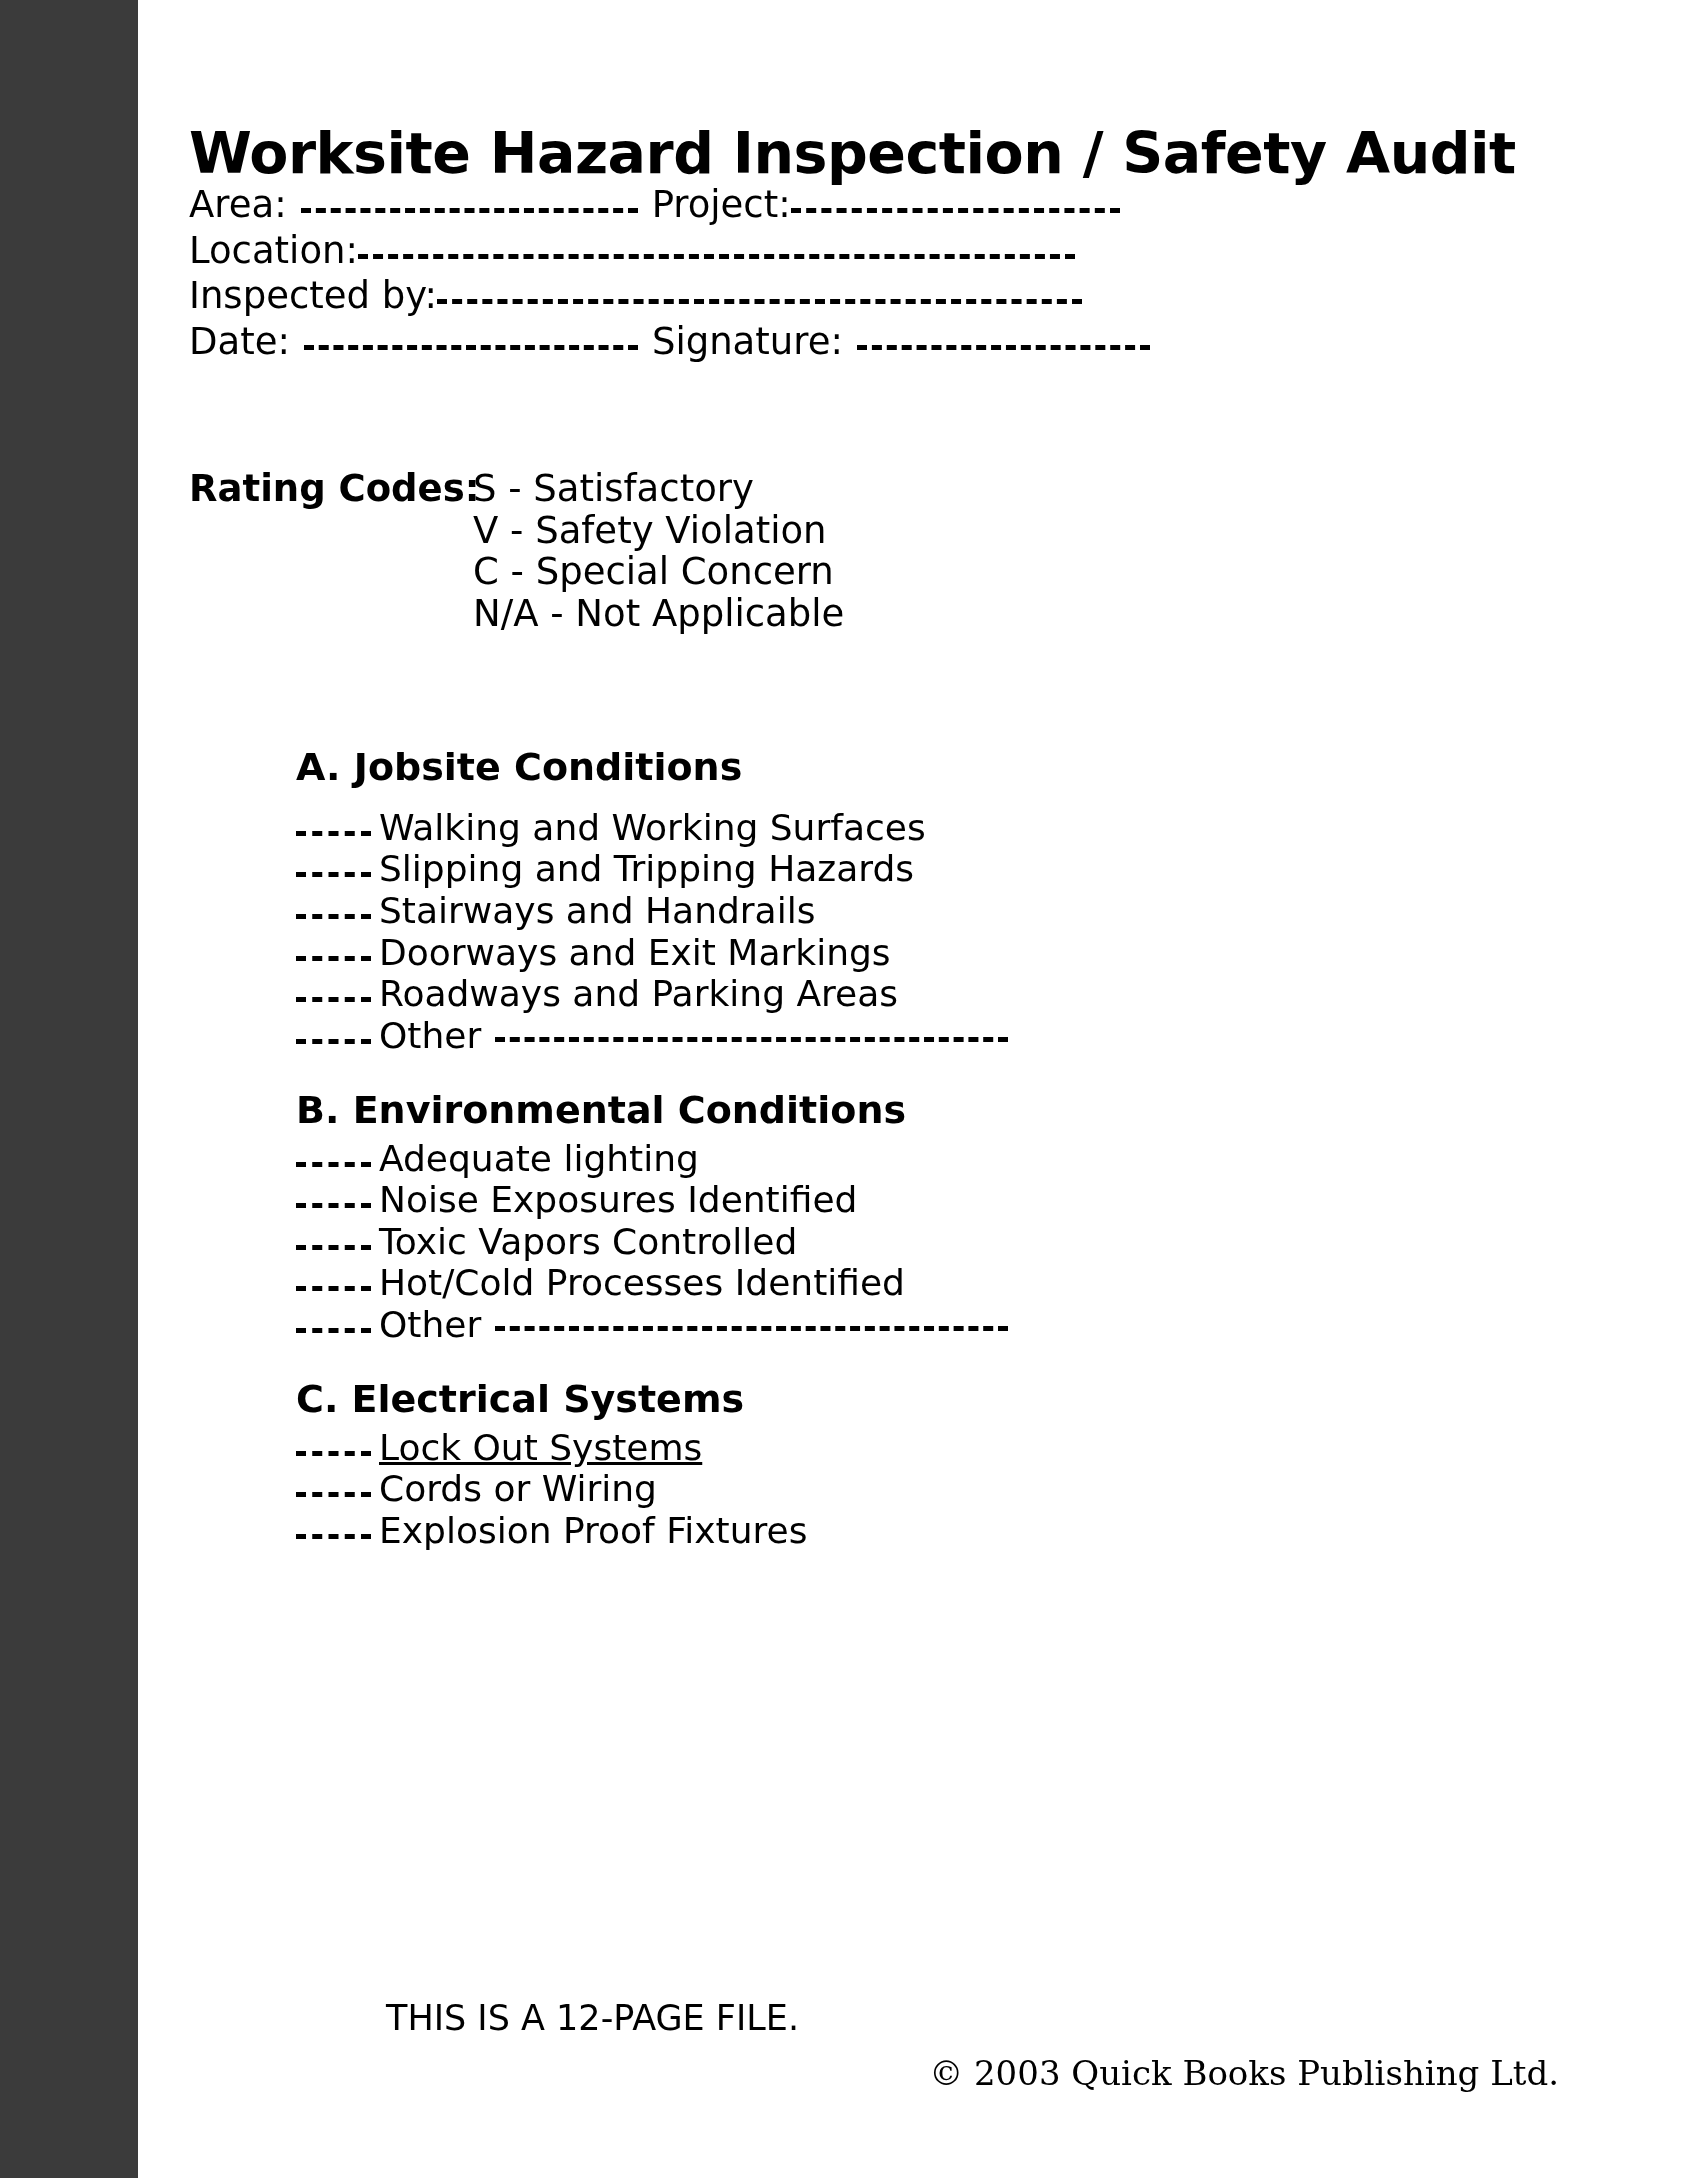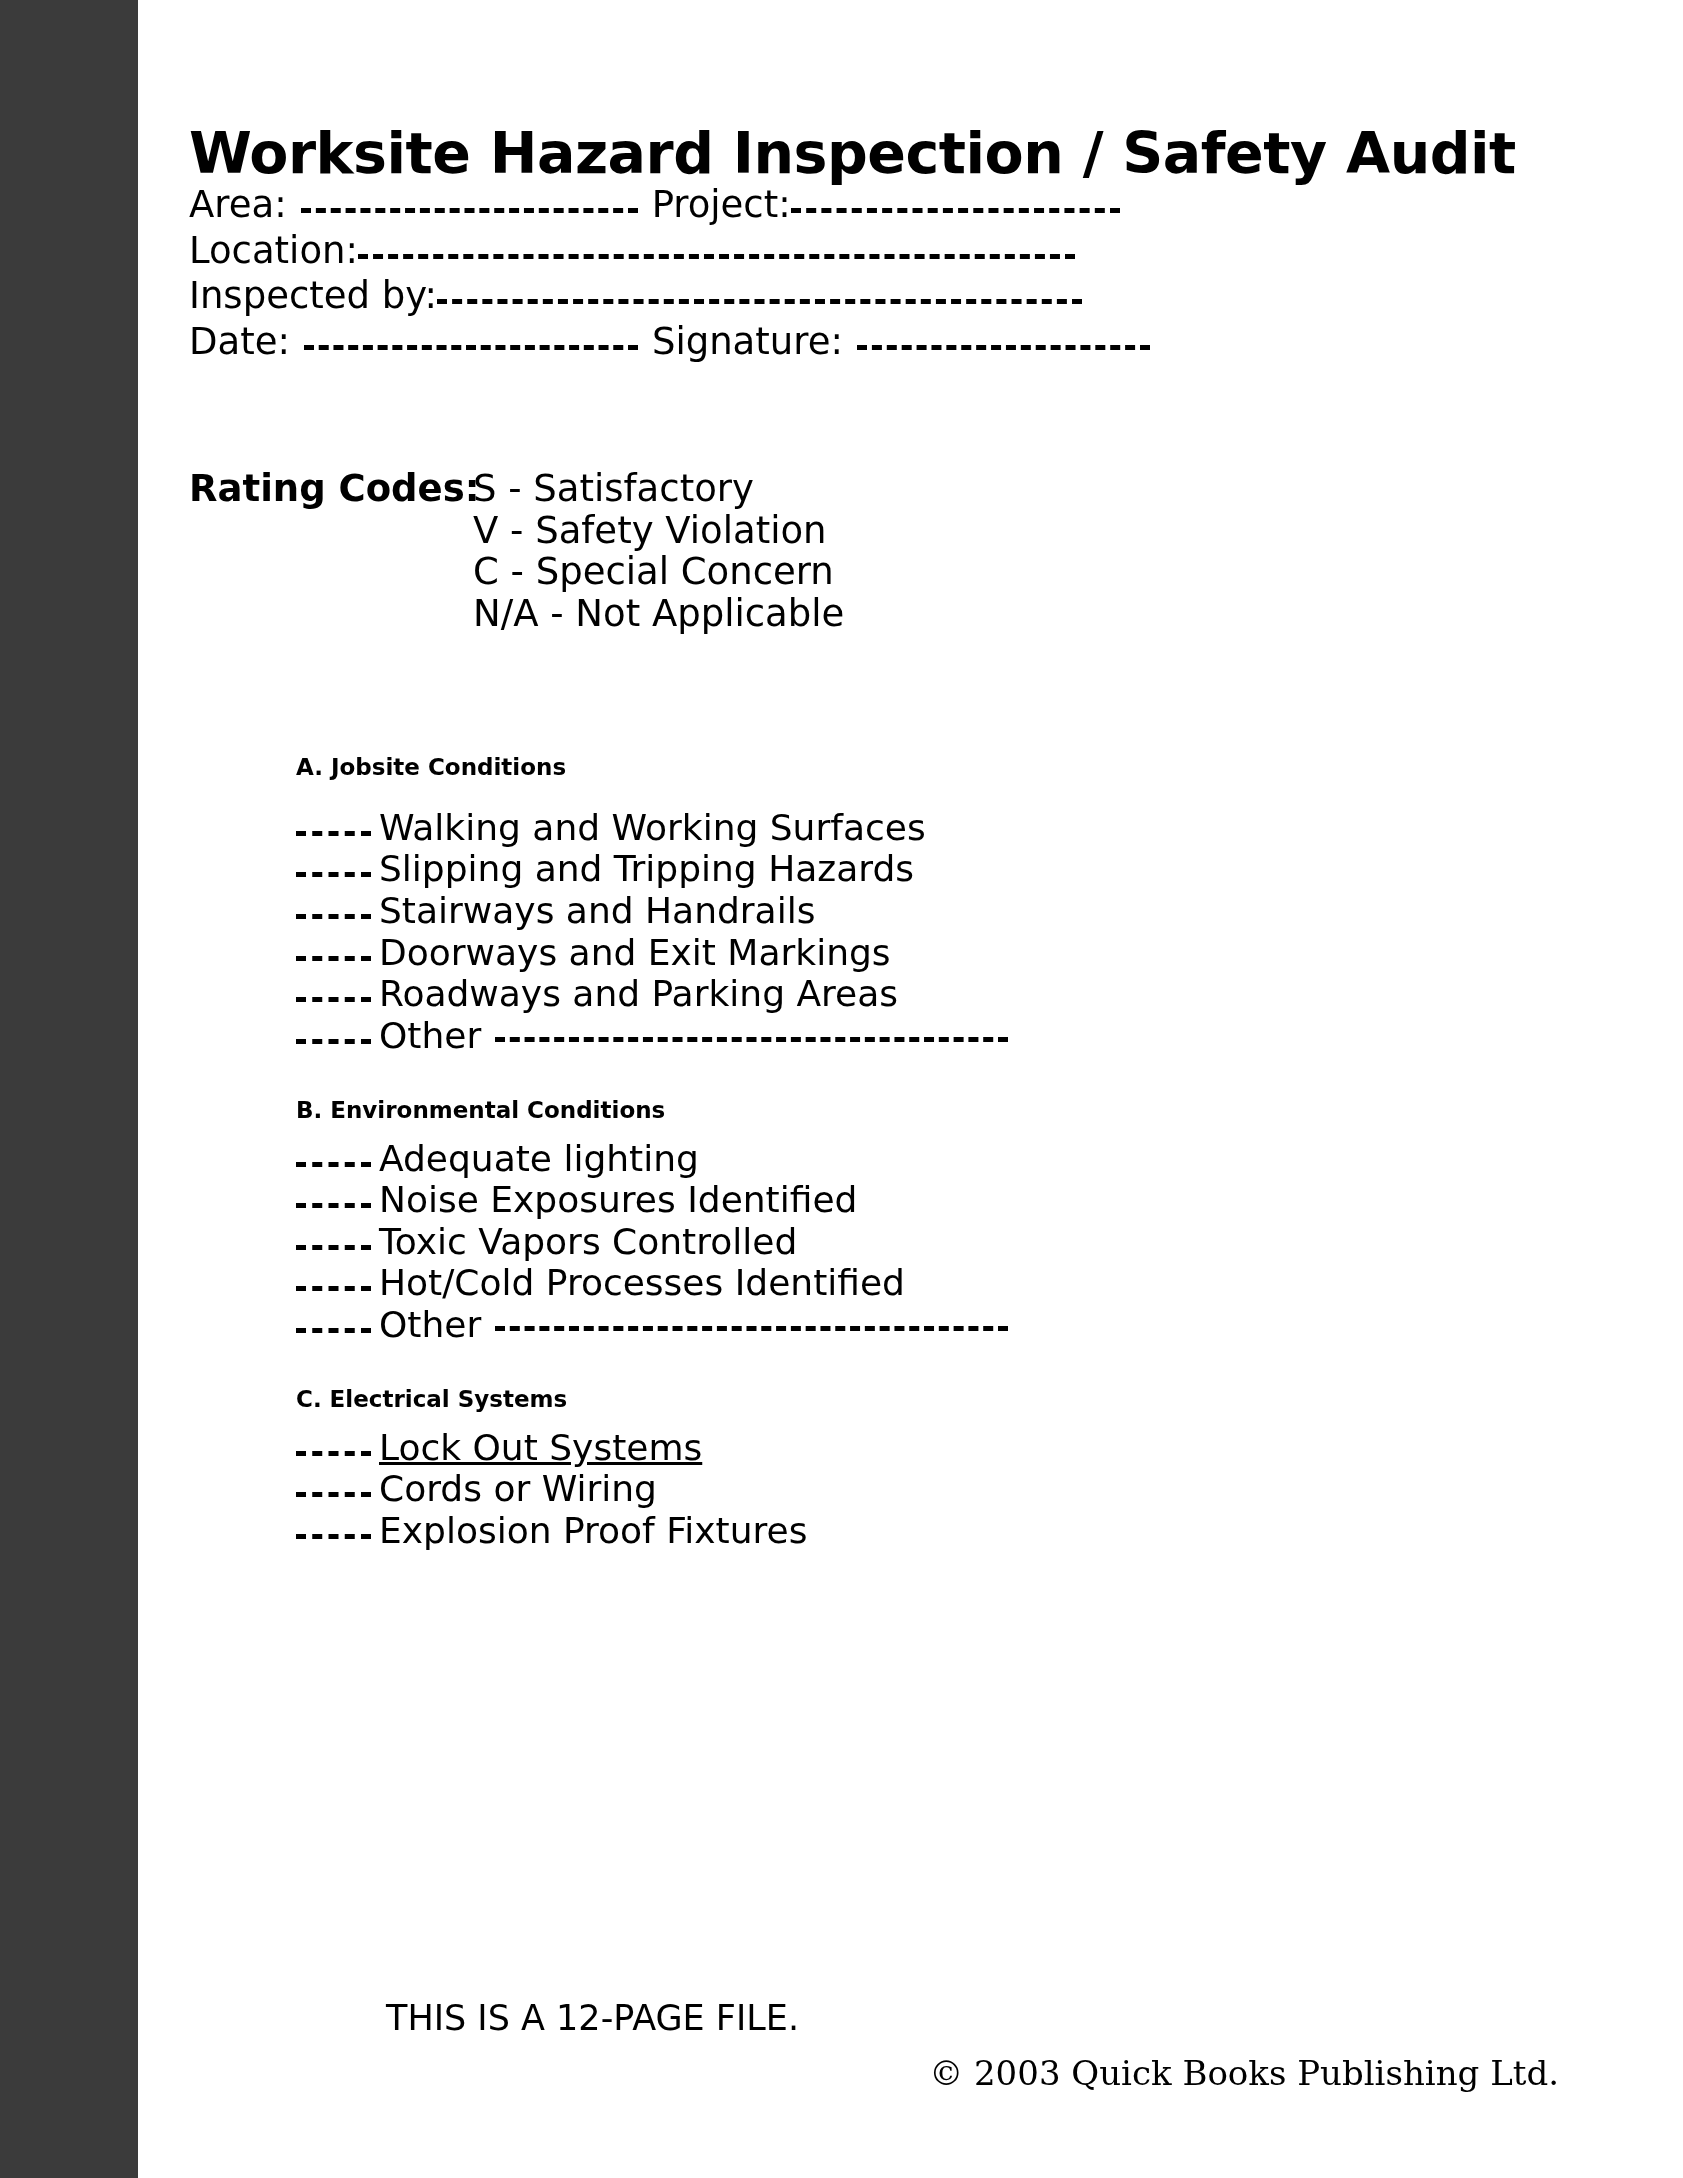--- a/index.html
+++ b/index.html
@@ -89,21 +89,21 @@
     left: 335px;
     font-size: 37px;
     line-height: 48px;
     white-space: nowrap;
   }
 
   
   .section-head {
     position: absolute;
     left: 158px;
-    font-size: 23px;
+    font-size: 38px;
     font-weight: bold;
     line-height: 46px;
     white-space: nowrap;
   }
   .check-row {
     position: absolute;
     left: 158px;
     font-size: 36px;
     line-height: 46px;
     white-space: nowrap;

